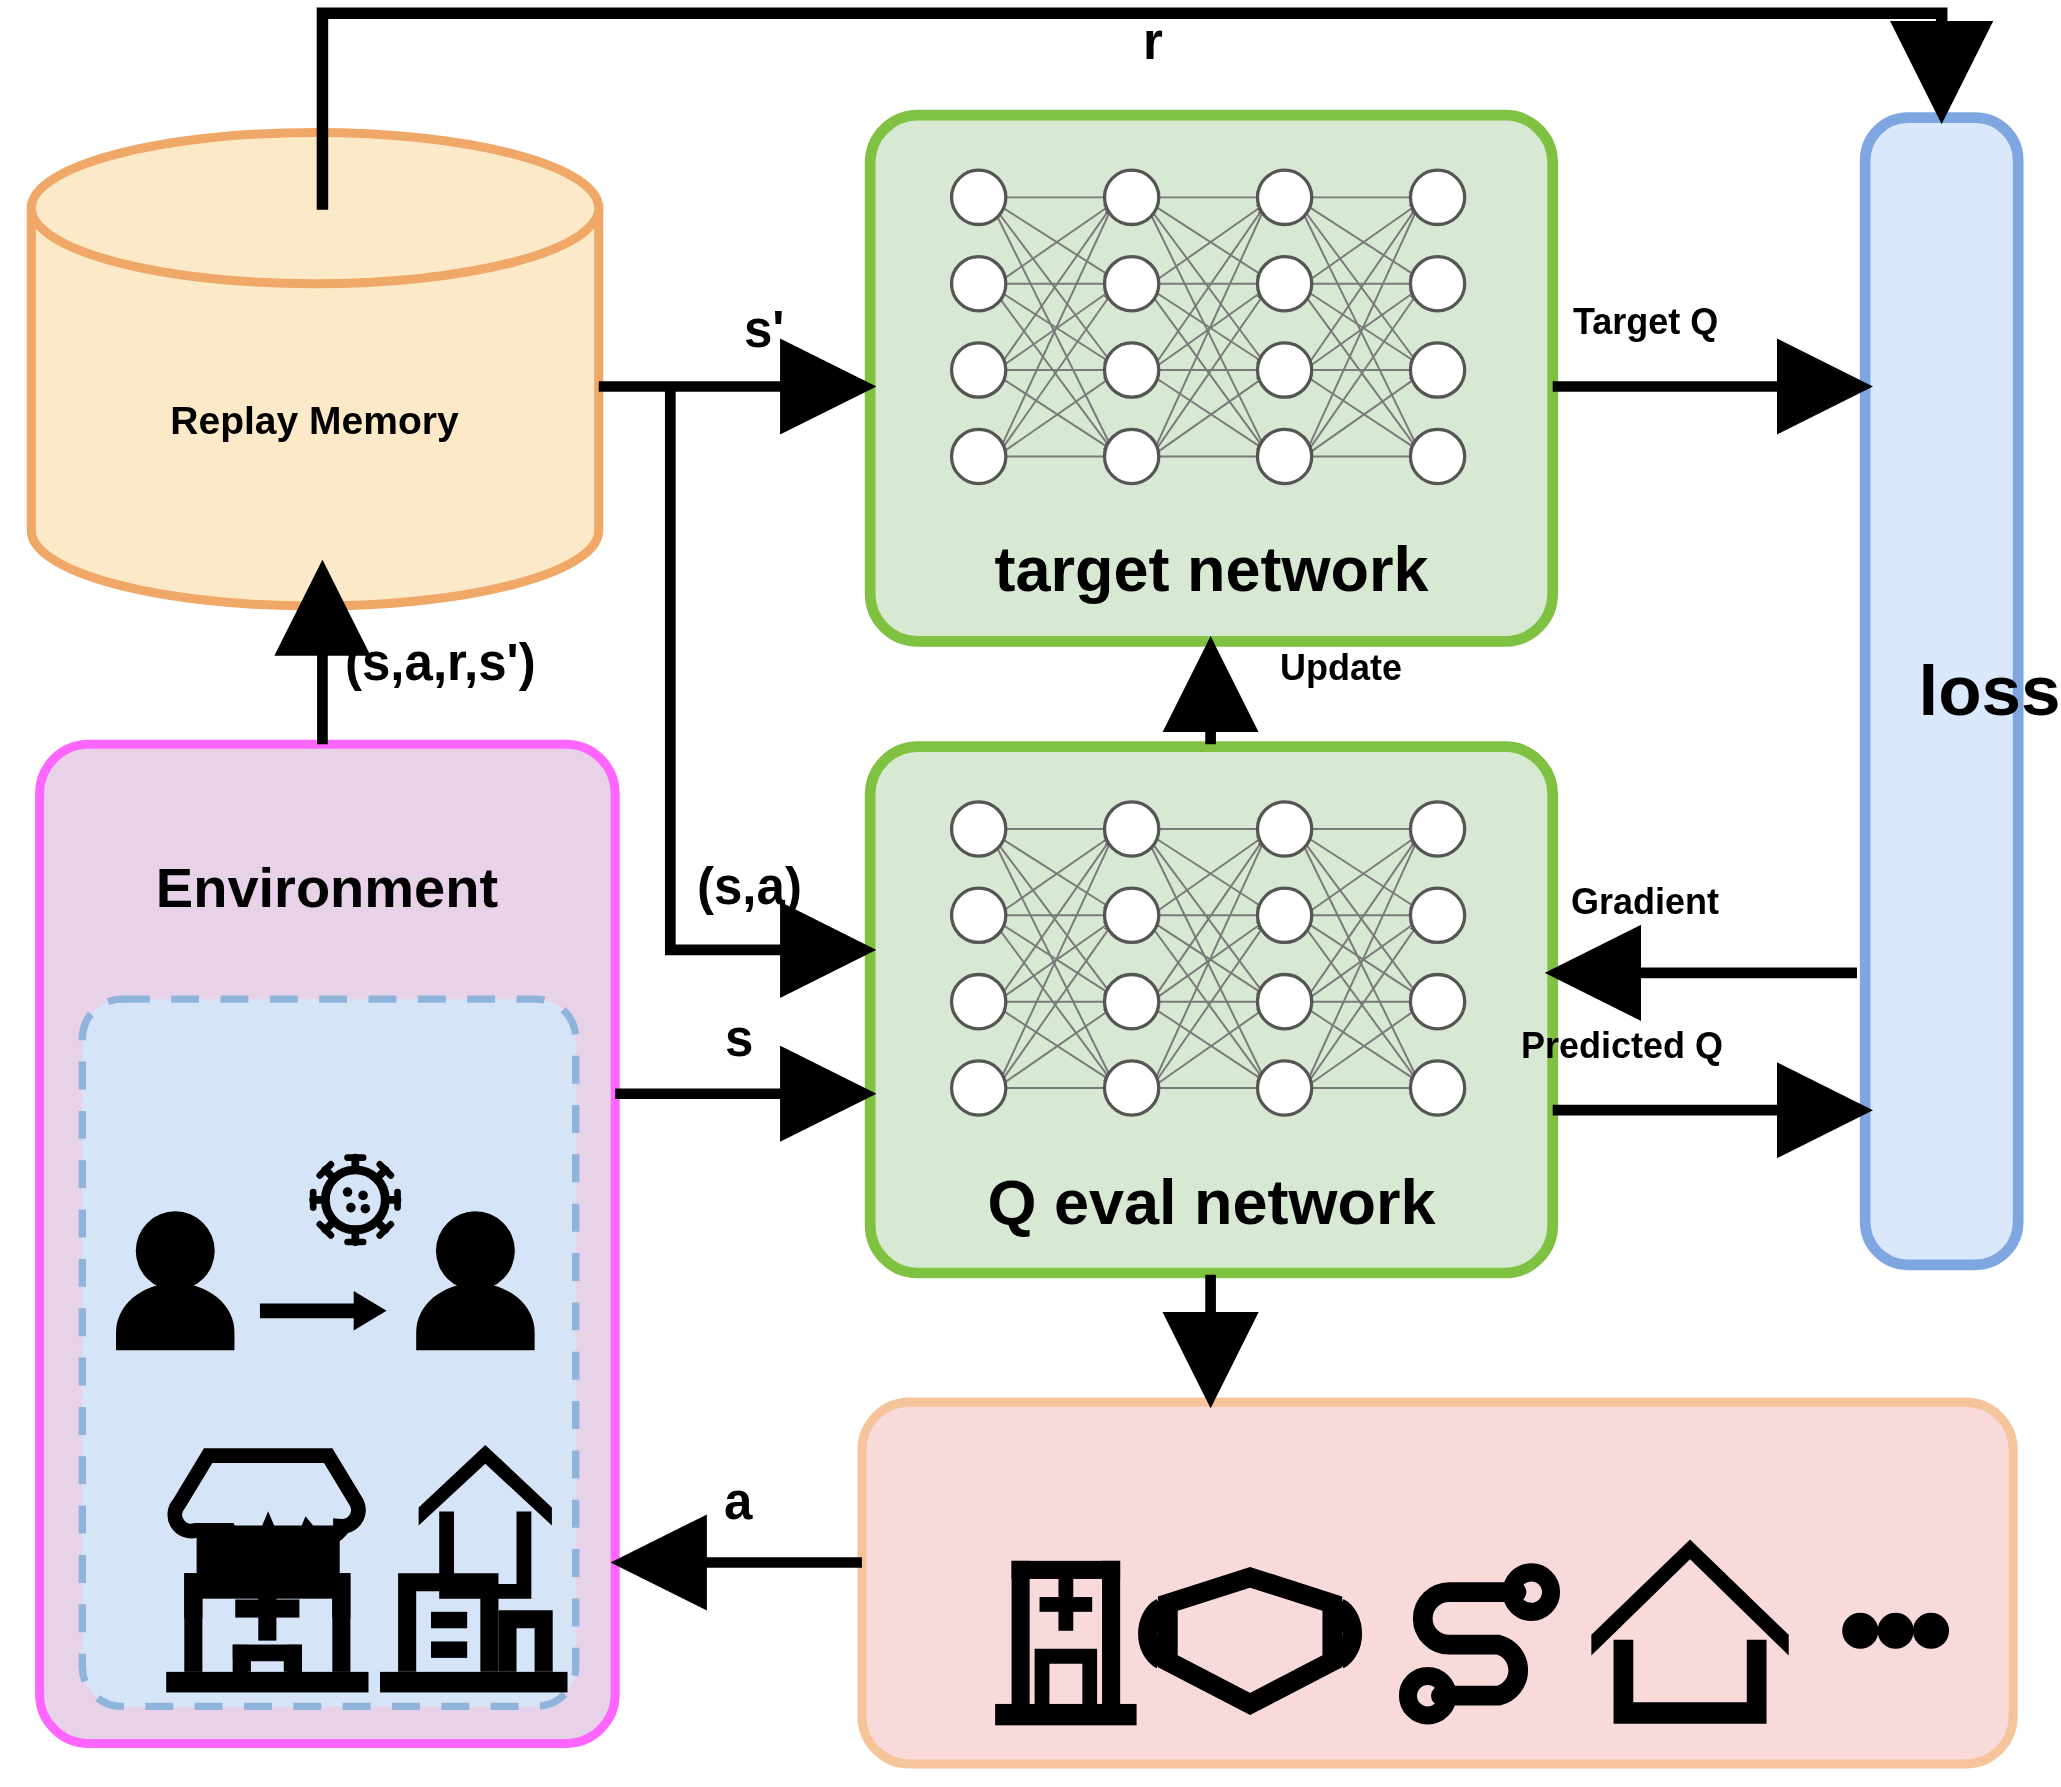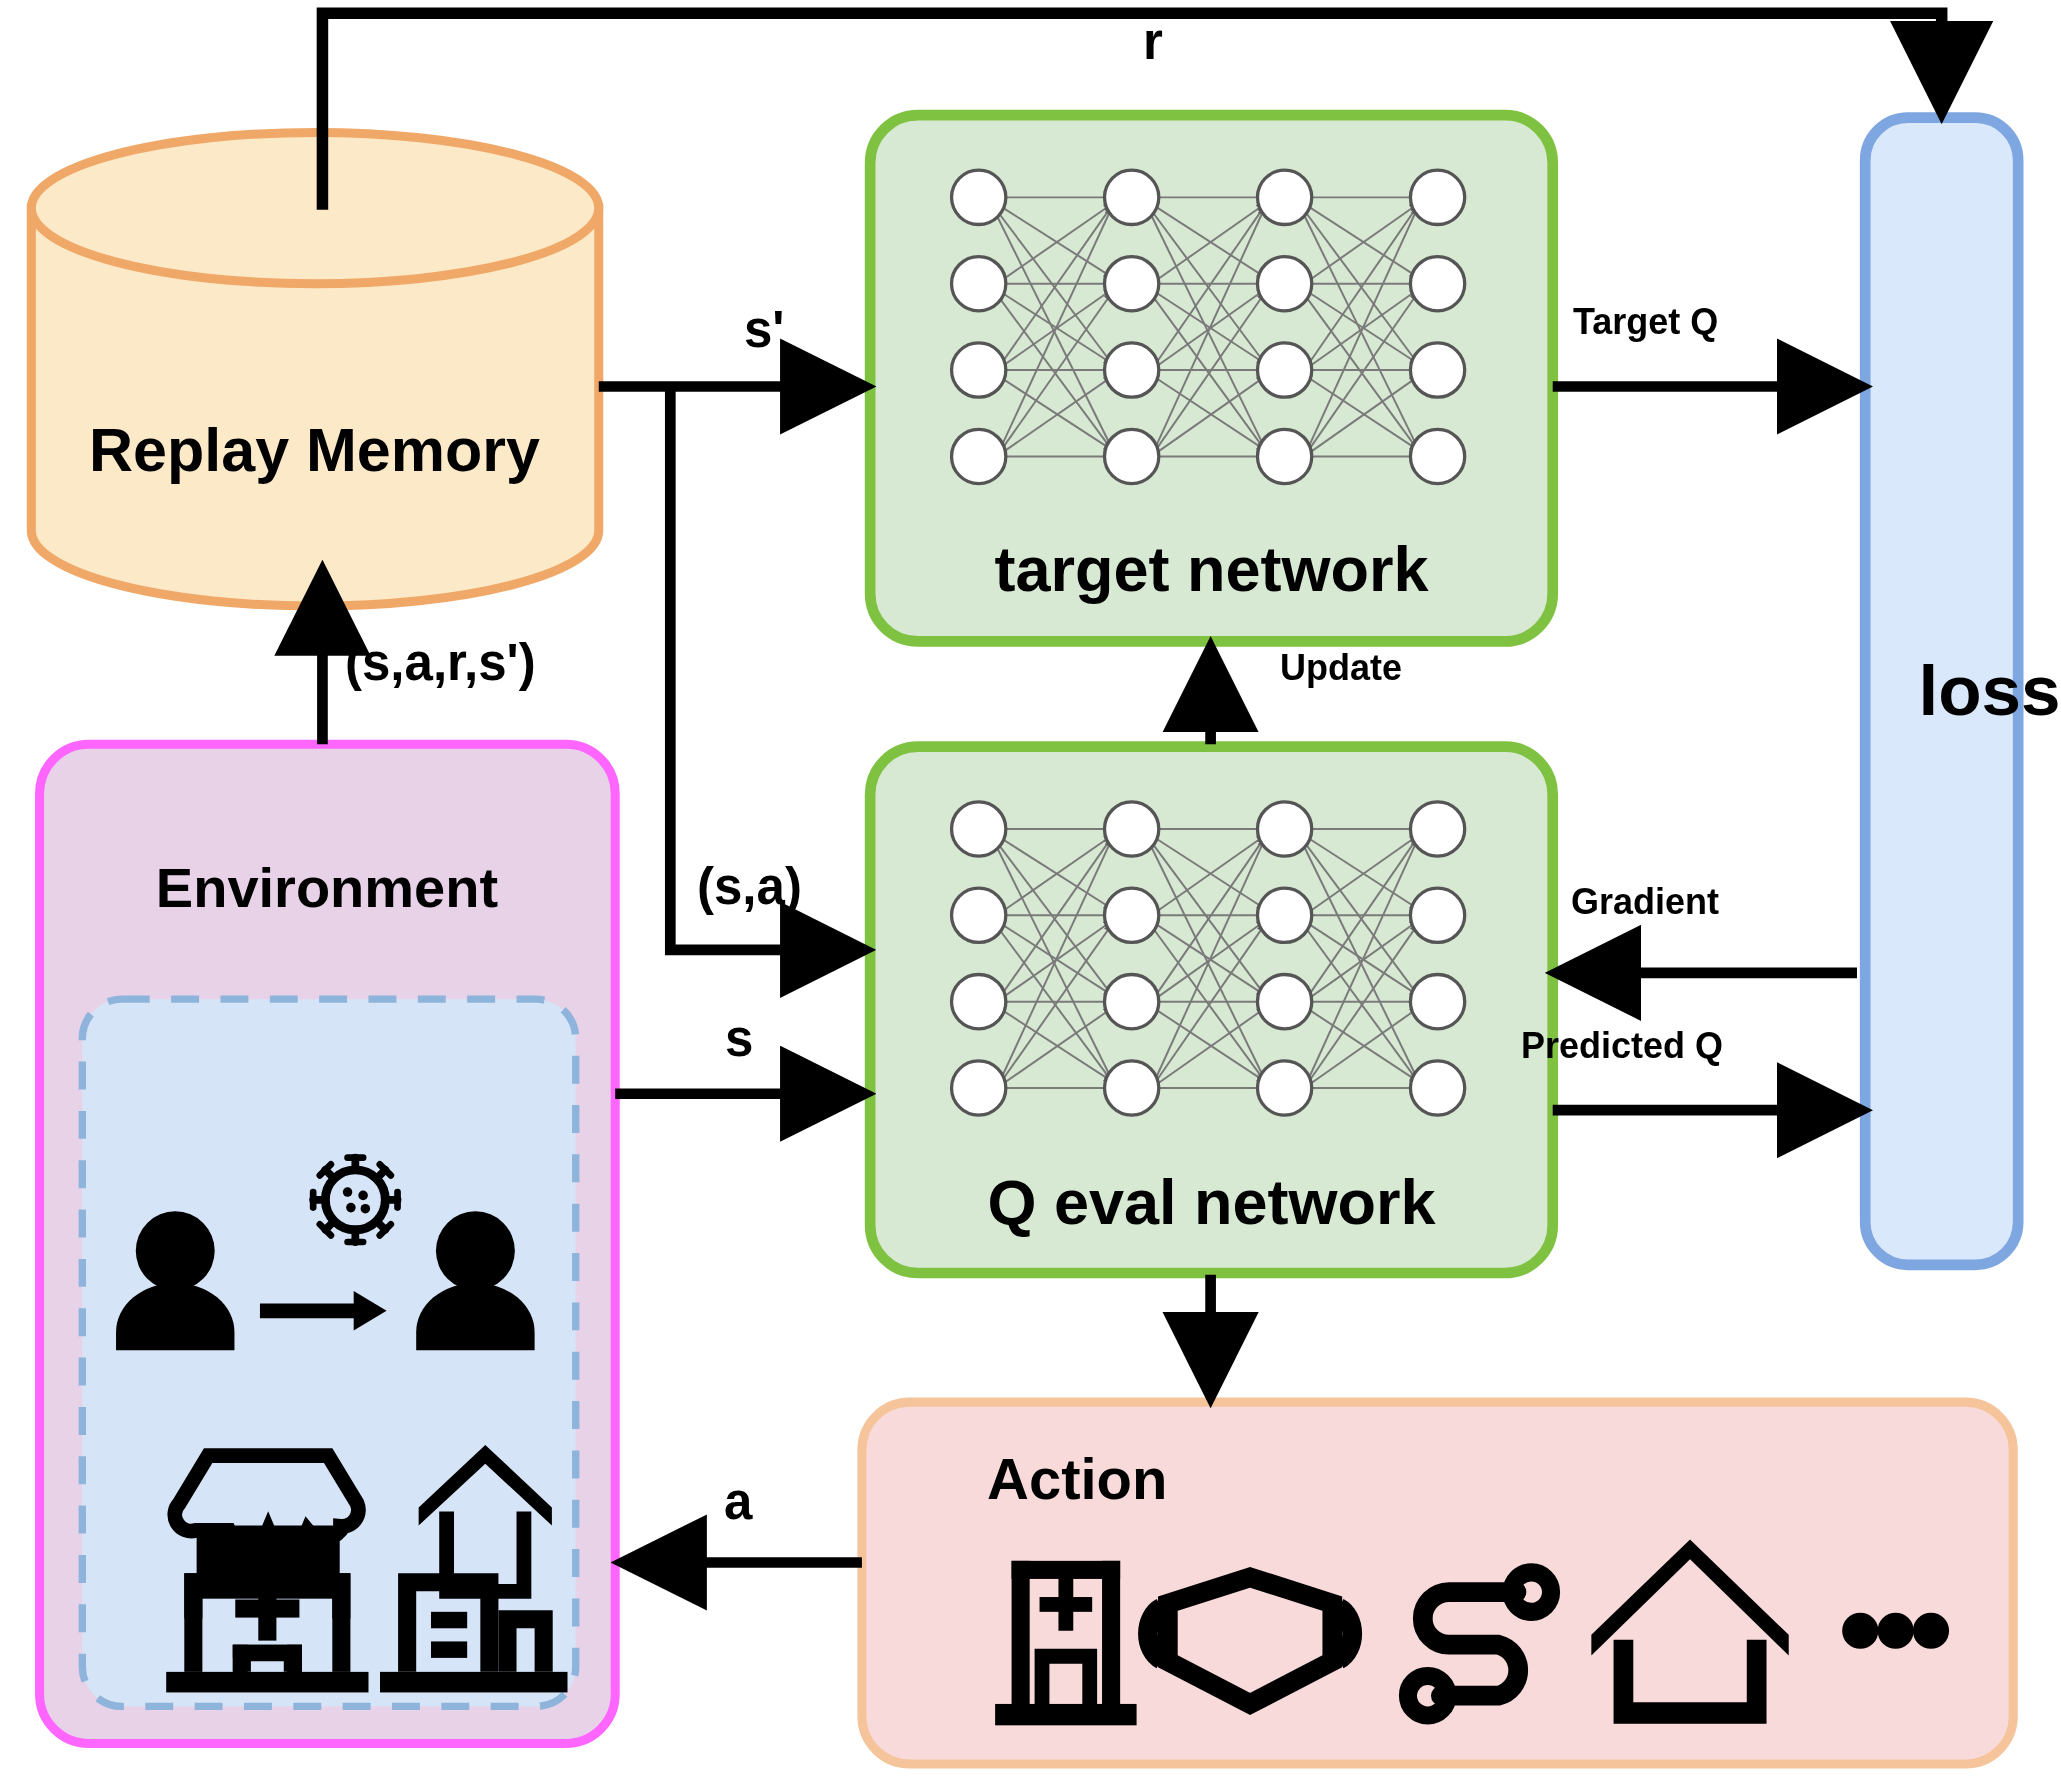--- a/index.html
+++ b/index.html
@@ -359,32 +359,31 @@
       </g>
 
       <g>
         <circle cx="2262" cy="1983" r="22"></circle>
         <circle cx="2305" cy="1983" r="22"></circle>
         <circle cx="2348" cy="1983" r="22"></circle>
       </g>
     </g>
   </svg>
 
-  <div class="box-title" style="left:31px; top:415px; width:567px; font-size:61px;">Replay Memory</div>
+  <div class="box-title" style="left:31px; top:399px; width:567px; font-size:39px;">Replay Memory</div>
 
   <div class="box-title" style="left:39px; top:855px; width:576px; font-size:56px;">Environment</div>
 
 
   <div class="box-title" style="left:870px; top:533px; width:683px; font-size:63px;">target network</div>
 
   <div class="box-title" style="left:870px; top:1166px; width:683px; font-size:63px;">Q eval network</div>
 
   <div class="box-title" style="left:1865px; top:650px; width:153px; font-size:71px;margin-left:48px;">loss</div>
 
-  <div class="box-title" style="left:987px; top:1445px; width:247px; font-size:58px; text-align:left;">Action</div>
 
   <div class="lbl edge-label" style="left:1143px; top:16.4px;">r</div>
 
   <div class="lbl edge-label" style="left:744px; top:304px;">s'</div>
 
   <div class="lbl edge-label" style="left:697px; top:861px;">(s,a)</div>
 
   <div class="lbl edge-label" style="left:345px; top:637px;">(s,a,r,s')</div>
 
   <div class="lbl edge-label" style="left:725px; top:1013px;">s</div>

